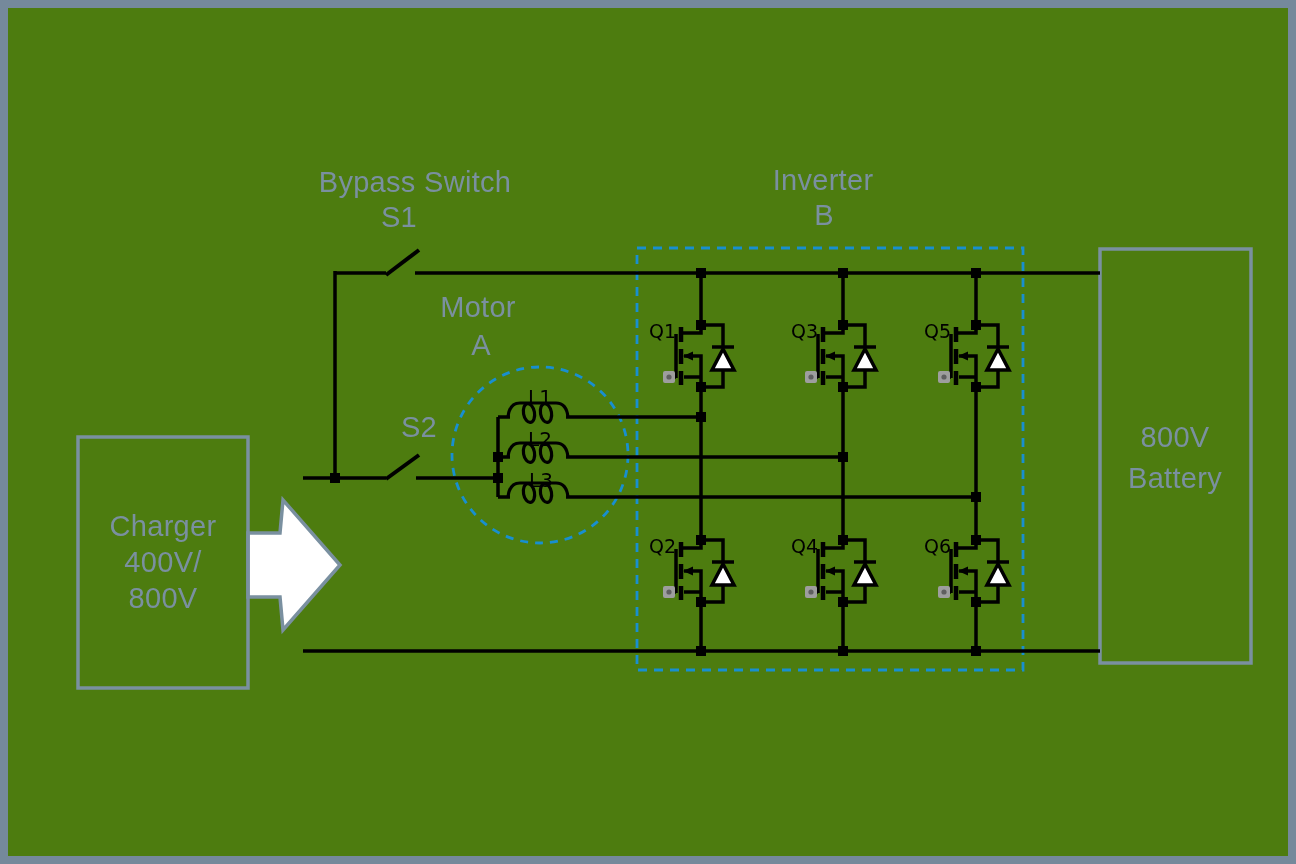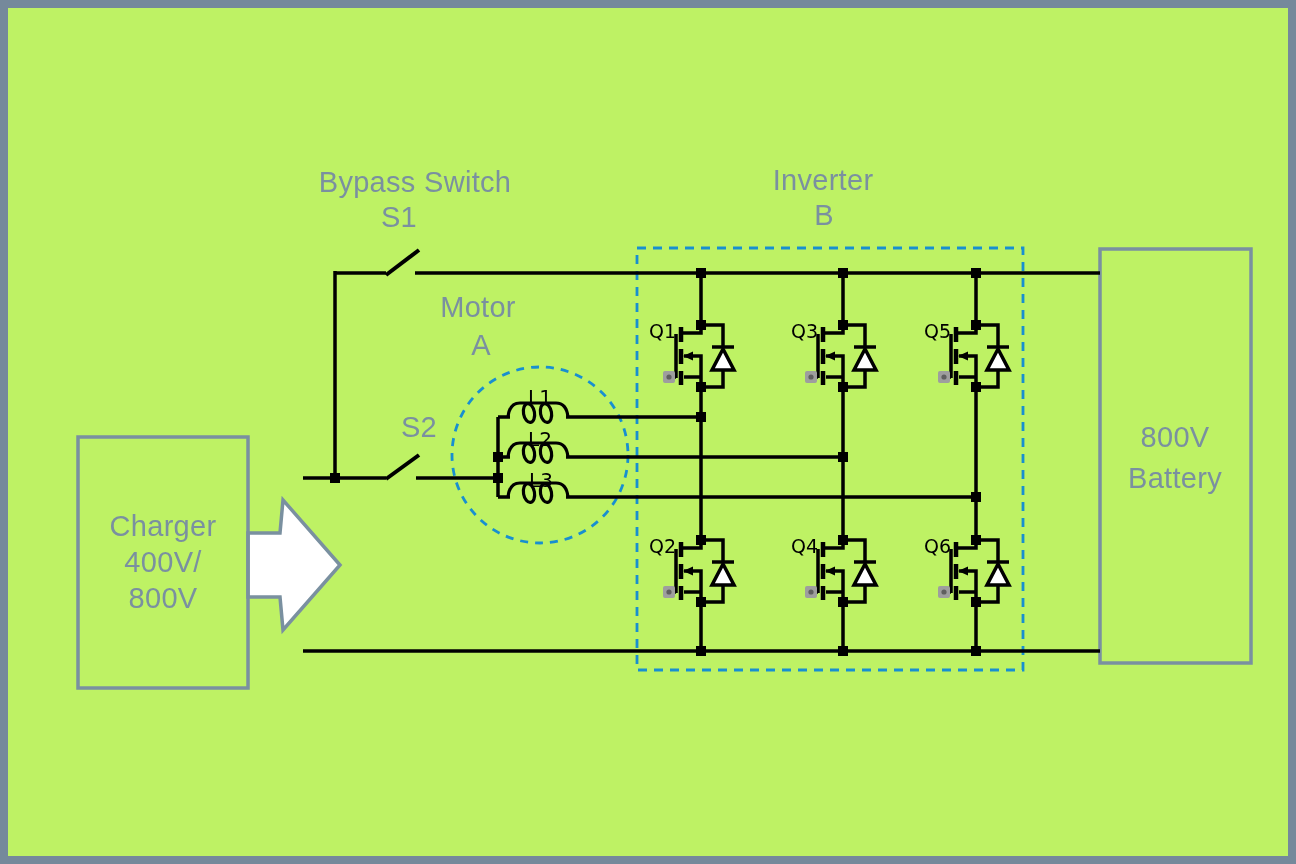--- a/index.html
+++ b/index.html
@@ -1,16 +1,16 @@
 <!DOCTYPE html>
 <html><head>
 <meta charset="utf-8">
 <style>
   html,body{margin:0;padding:0;background:#fff;}
-  .stage{position:relative;width:1296px;height:864px;background:#bef264;overflow:hidden;}
+  .stage{position:relative;width:1296px;height:864px;background:#4d7c0f;overflow:hidden;}
   svg{display:block;}
   text{user-select:none;}
   .slate-label{font-family:"Liberation Sans",sans-serif;font-size:29px;letter-spacing:0.3px;}
   .comp-label{font-family:"DejaVu Sans",sans-serif;font-size:19px;fill:#000;}
   .ind-label{font-family:"DejaVu Sans",sans-serif;font-size:20px;fill:#000;}
 </style>
 </head>
 <body>
 
 <div class="stage">

